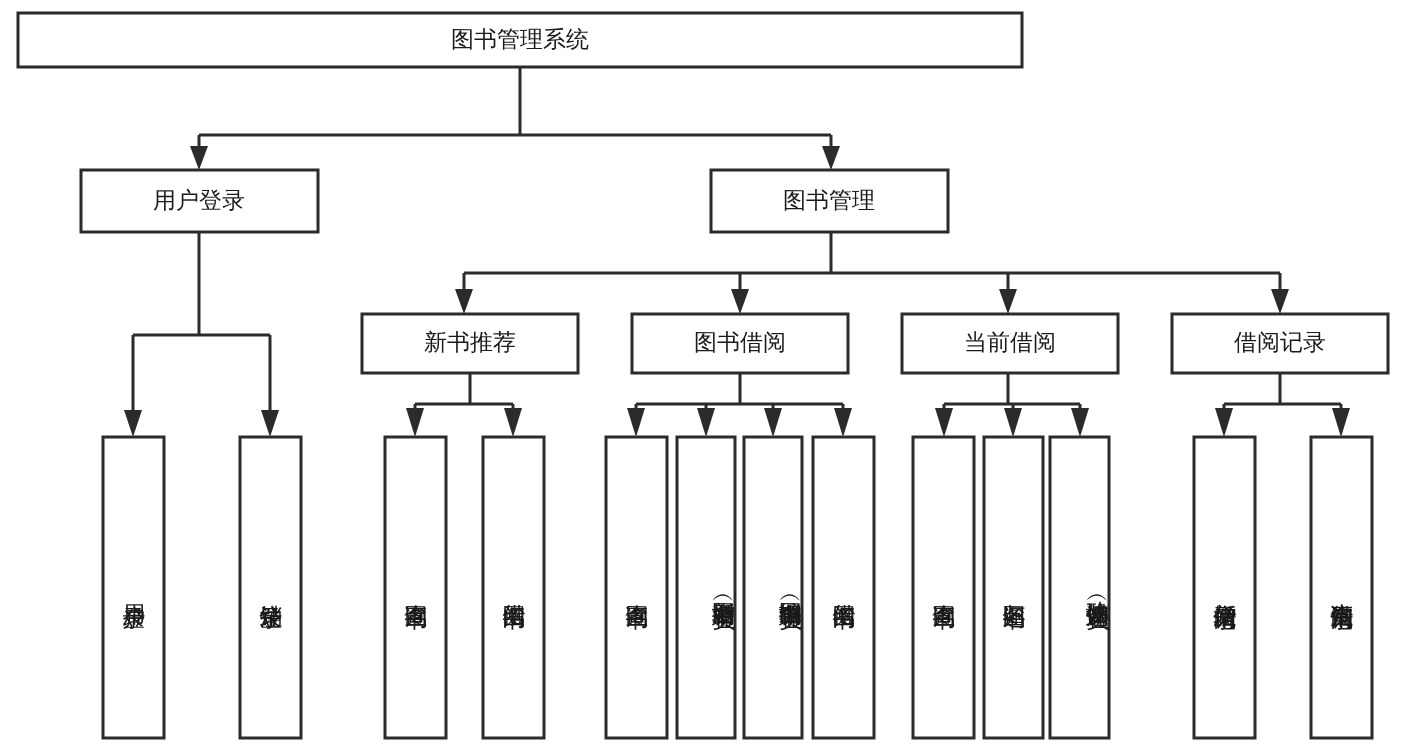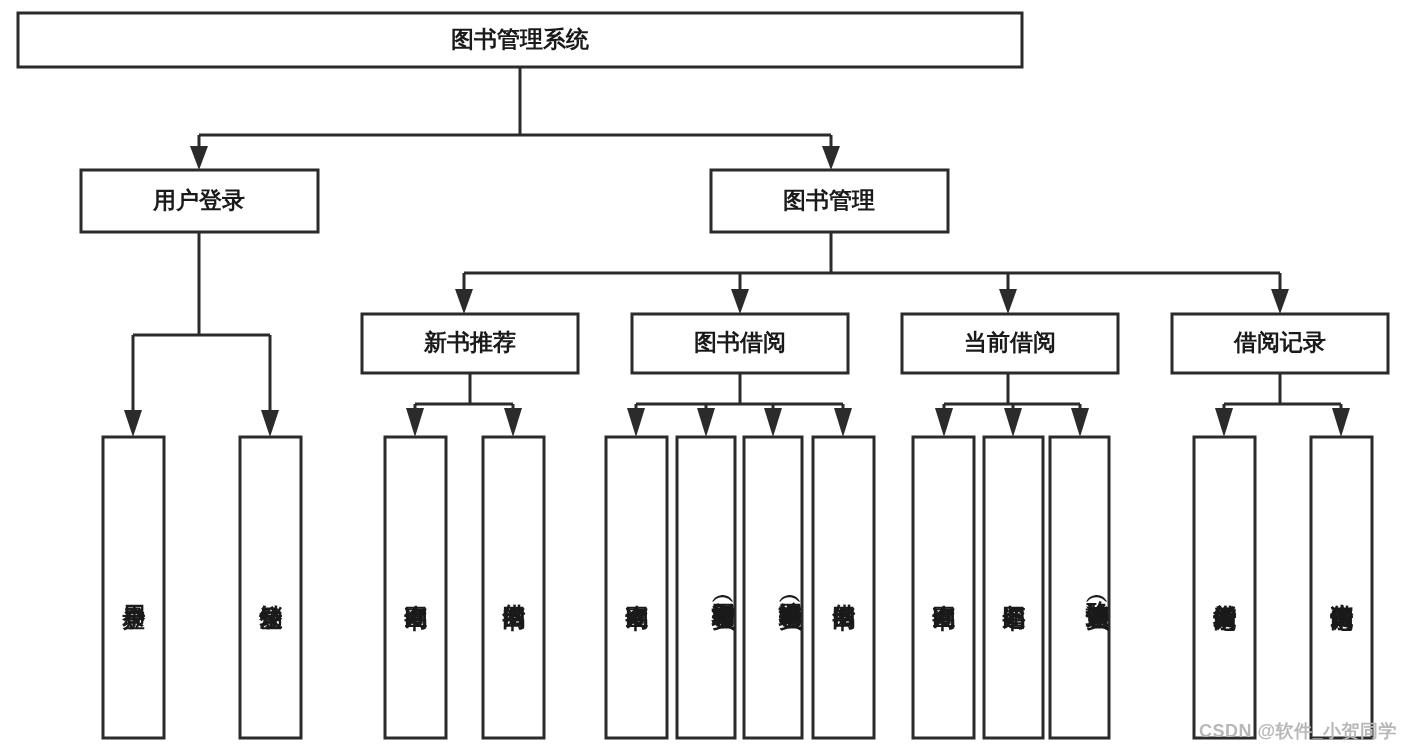--- a/index.html
+++ b/index.html
@@ -11,21 +11,20 @@
     width: 1405px;
     height: 747px;
     font-family: "Liberation Sans", "DejaVu Sans", sans-serif;
     overflow: hidden;
     position: relative;
   }
   #diagram-root {
     position: relative;
     width: 1405px;
     height: 747px;
-    font-weight: bold;
   }
   svg#flow {
     position: absolute;
     top: 0;
     left: 0;
     width: 1405px;
     height: 747px;
     display: block;
   }
   .node-box {
@@ -212,15 +211,14 @@
   <div class="leaf-label" style="left:606px; top:437px; width:61px; height:301px;">查询图书</div>
   <div class="leaf-label" style="left:677px; top:437px; width:58px; height:301px; align-items:flex-start;">新增图书（管理员）</div>
   <div class="leaf-label" style="left:744px; top:437px; width:58px; height:301px; align-items:flex-start;">编辑图书（管理员）</div>
   <div class="leaf-label" style="left:813px; top:437px; width:61px; height:301px;">借阅图书</div>
   <div class="leaf-label" style="left:913px; top:437px; width:61px; height:301px;">查询图书</div>
   <div class="leaf-label" style="left:984px; top:437px; width:59px; height:301px;">归还图书</div>
   <div class="leaf-label" style="left:1050px; top:437px; width:59px; height:301px; align-items:flex-start;">确认归还（管理员）</div>
   <div class="leaf-label" style="left:1194px; top:437px; width:61px; height:301px;">新增借阅记录</div>
   <div class="leaf-label" style="left:1311px; top:437px; width:61px; height:301px;">查询借阅记录</div>
 
-  <div class="watermark">CSDN @软件_小贺同学</div>
 
 </div>
 
 </body></html>

